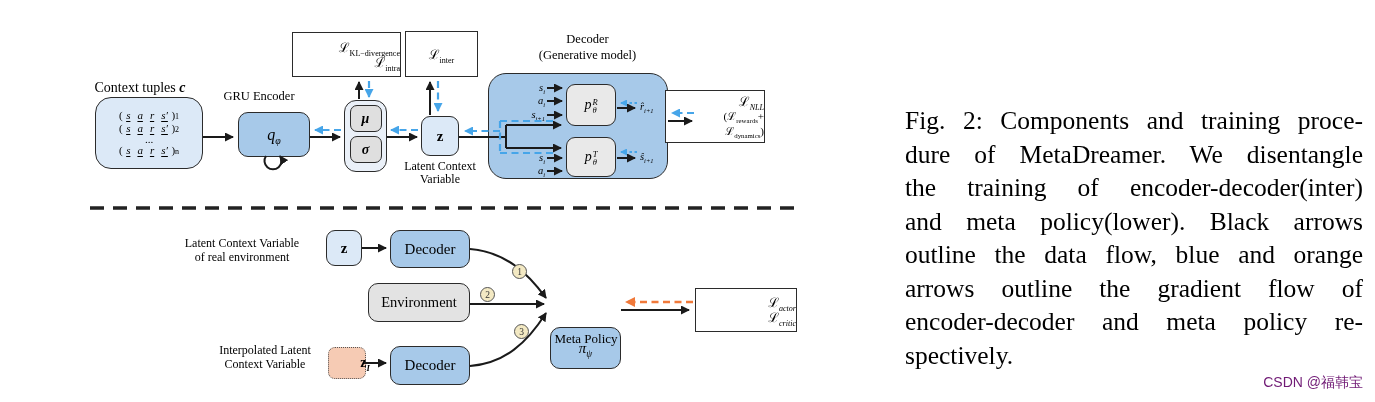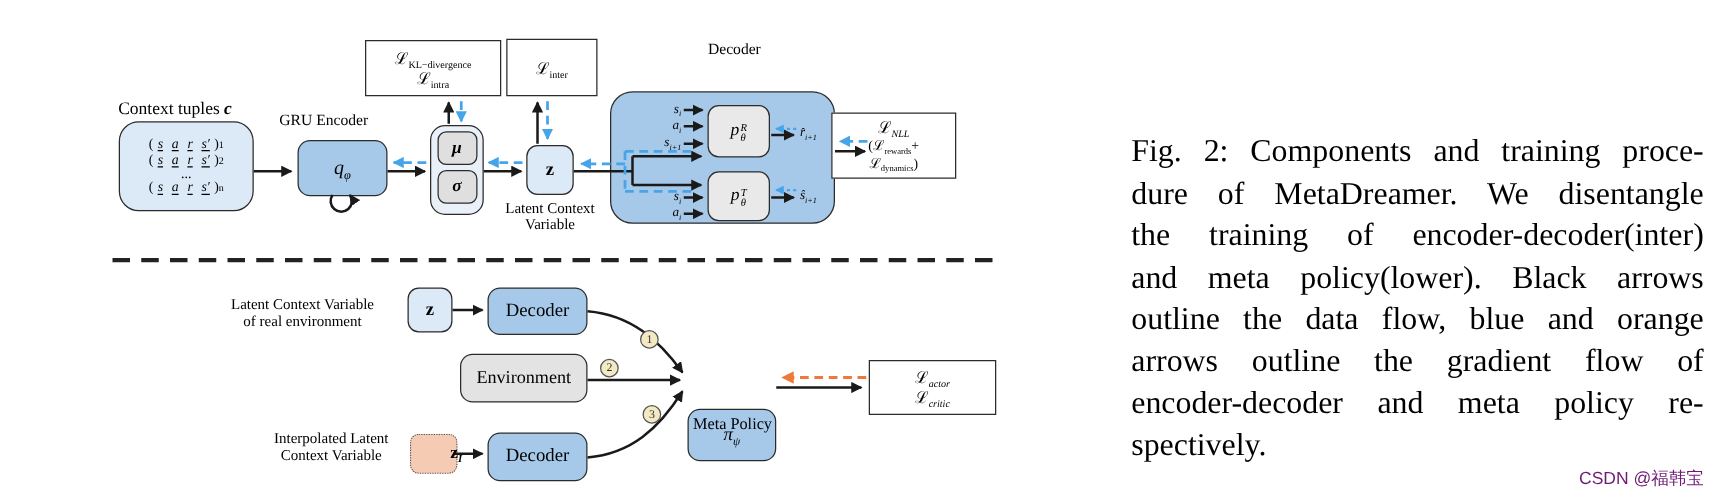--- a/index.html
+++ b/index.html
@@ -37,21 +37,21 @@
          background:var(--badge-fill,#f3e9c3);border:1.3px solid #555;box-sizing:border-box;
          display:flex;align-items:center;justify-content:center;
          font-size:9.5px;font-family:"Liberation Serif",serif;color:#333;}
   .overlay{position:absolute;left:0;top:0;z-index:4;pointer-events:none;}
   .caption{position:absolute;left:905px;top:104px;width:458px;z-index:1;
            font-size:25.5px;line-height:33.5px;color:#000;}
   .cap-line{text-align:justify;text-align-last:justify;white-space:nowrap;}
   .cap-last{text-align-last:left;}
   .watermark{position:absolute;left:1140px;top:374px;width:223px;text-align:right;
              font-family:"Liberation Sans",sans-serif;font-size:14px;color:#701a75;z-index:1;}
-  .losslines{display:flex;flex-direction:column;align-items:center;justify-content:center;}
+  .losslines{display:flex;flex-direction:column;align-items:flex-end;justify-content:center;}
 </style>
 </head>
 <body>
 
 <div class="canvas">
 
   <div class="lbl" style="left:80px;top:80px;width:120px;font-size:14px;">
     <span>Context tuples</span>
     <i class="bold">c</i>
   </div>
@@ -115,20 +115,21 @@
   <div class="box lightblue r9" style="left:421px;top:116px;width:38px;height:40px;font-size:15px;">
     <span class="bold">z</span>
   </div>
   <div class="lbl" style="left:398px;top:160px;width:84px;font-size:12px;">
     <div>Latent Context</div>
     <div>Variable</div>
   </div>
 
   <div class="lbl" style="left:505px;top:32px;width:165px;font-size:12.5px;line-height:15.5px;">
     <div>Decoder</div>
+    <div>(Generative model)</div>
   </div>
 
   <div class="box blue r18" style="left:488px;top:73px;width:180px;height:106px;"></div>
 
   <div class="box pbox r9" style="left:566px;top:84px;width:50px;height:42px;font-size:14px;border-width:1.5px;">
     <span class="mi">p</span>
       <span class="pstack">
         <span>R</span>
         <span>θ</span>
       </span>

